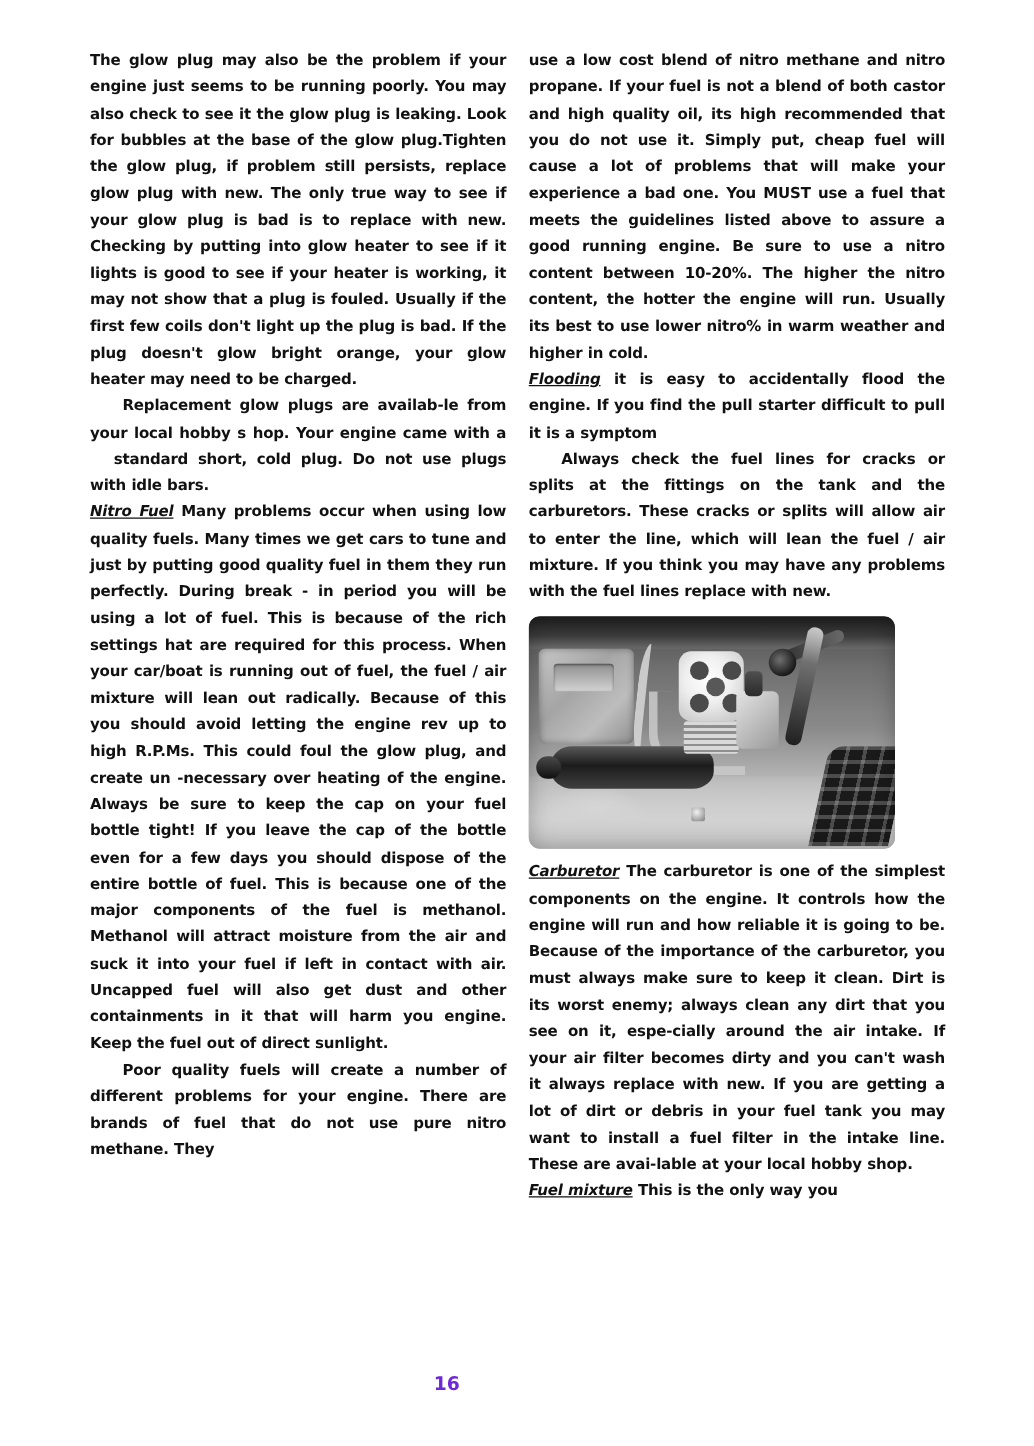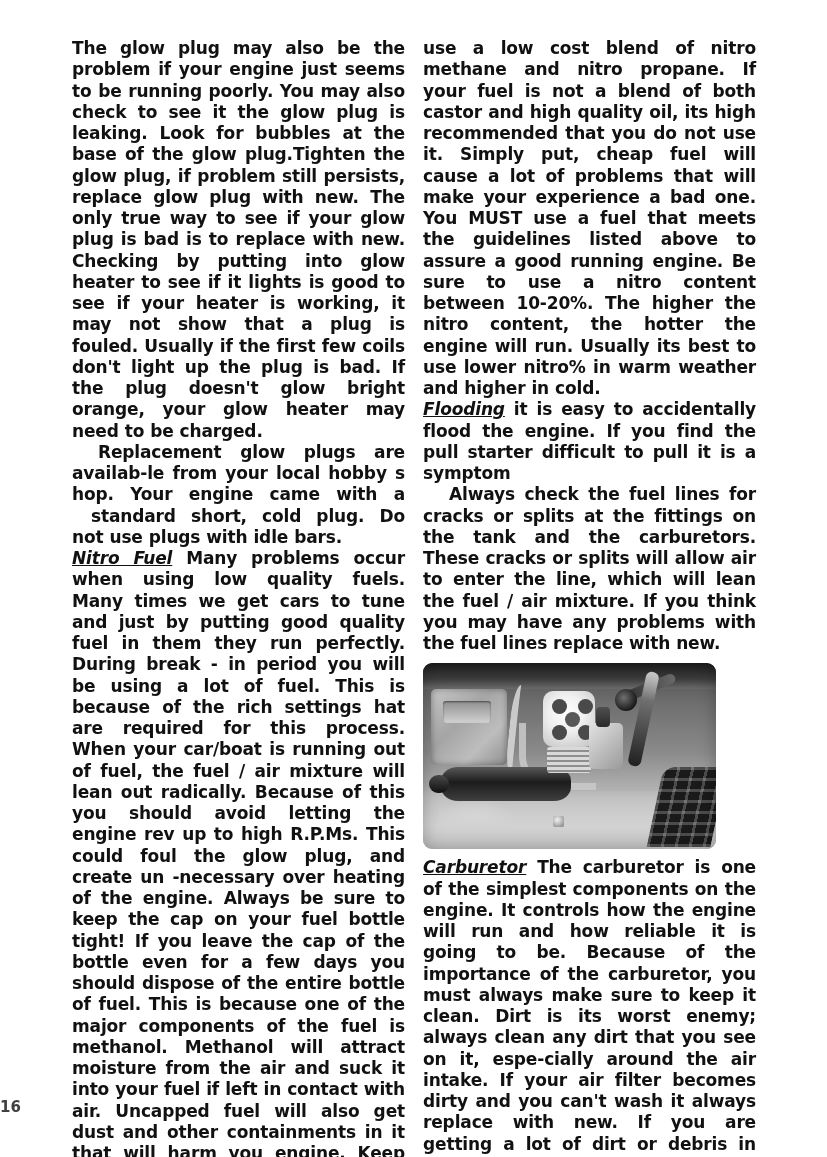--- a/index.html
+++ b/index.html
@@ -33,21 +33,21 @@
     gap: 18px;
     align-items: flex-start;
   }
 
   .column {
     width: 333px;
   }
 
   p.para {
     margin: 0;
-    font-size: 17px;
+    font-size: 12px;
     line-height: 21.25px;
     text-align: justify;
     text-justify: inter-word;
     font-weight: 600;
     letter-spacing: -0.15px;
     word-spacing: 0.2px;
     -webkit-font-smoothing: none;
   }
 
   p.indent {
@@ -210,23 +210,24 @@
     box-shadow: inset 0 0 18px rgba(0,0,0,.28);
     pointer-events: none;
   }
 
   
   #page-number {
     position: absolute;
     left: 0;
     top: 1098px;
     width: 715px;
+    text-align: center;
     font-size: 15px;
     font-weight: 600;
-    color: #404040;
+    color: #6d28d9;
     font-family: "DejaVu Sans", sans-serif;
   }
 </style>
 </head>
 <body>
 
 <div id="page">
 
   <div id="columns">
 

